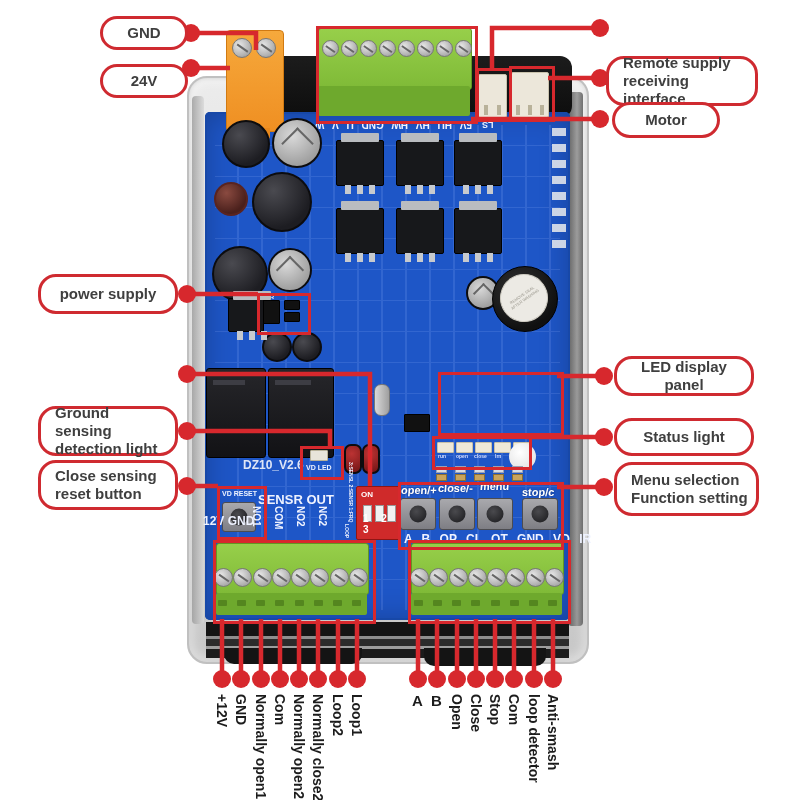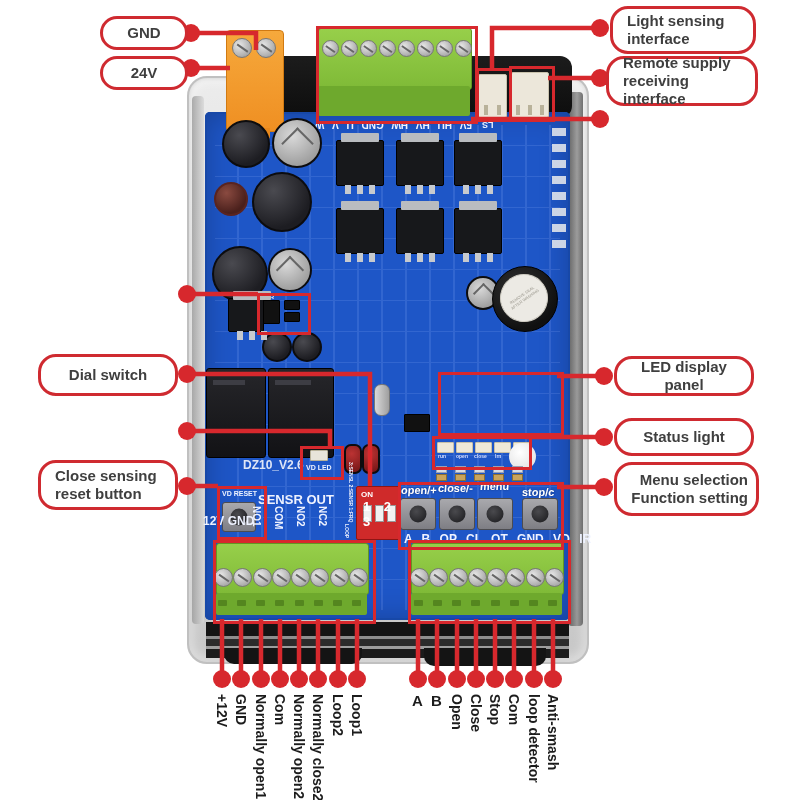--- a/index.html
+++ b/index.html
@@ -166,21 +166,21 @@
   <span class="silk vsilk" style="left:262px;top:506px;font-size:10px;">NO1</span>
   <span class="silk vsilk" style="left:284px;top:506px;font-size:10px;">COM</span>
   <span class="silk vsilk" style="left:306px;top:506px;font-size:10px;">NO2</span>
   <span class="silk vsilk" style="left:328px;top:506px;font-size:10px;">NC2</span>
 
   <div class="abs dip">
     <span style="position:absolute;left:4px;top:3px;font-size:8px;font-weight:bold;">ON</span>
     <span class="dipsw" style="left:6px;"></span>
       <span class="dipsw" style="left:18px;"></span>
       <span class="dipsw" style="left:30px;"></span>
-    <span style="position:absolute;left:6px;bottom:10px;font-size:13px;font-weight:bold;letter-spacing:5px;">1 2 3</span>
+    <span style="position:absolute;left:6px;bottom:4px;font-size:10px;font-weight:bold;letter-spacing:5px;">1 2 3</span>
   </div>
   <span class="silk vsilk" style="left:354px;top:462px;font-size:5px;">3:SENSL 2:SENSR 1:FRQ</span>
   <span class="silk vsilk" style="left:350px;top:524px;font-size:5px;">LOOP</span>
 
   <span class="led" style="left:437px;top:442px;"></span>
   <span class="led" style="left:456px;top:442px;"></span>
   <span class="led" style="left:475px;top:442px;"></span>
   <span class="led" style="left:494px;top:442px;"></span>
   <span class="led" style="left:513px;top:442px;"></span>
   <span class="ledlabel" style="left:438px;top:453px;">run</span>
@@ -320,28 +320,29 @@
         <circle cx="457" cy="679" r="9"></circle>
         <circle cx="476" cy="679" r="9"></circle>
       <circle cx="495" cy="679" r="9"></circle>
         <circle cx="514" cy="679" r="9"></circle>
         <circle cx="534" cy="679" r="9"></circle>
         <circle cx="553" cy="679" r="9"></circle>
     </g>
   </svg>
 
   <div class="pill" style="left:100px;top:16px;width:88px;height:34px;">GND</div>
-  <div class="pill" style="left:100px;top:56px;width:88px;height:34px;">24V</div>
-  <div class="pill la" style="left:610px;top:6px;width:146px;height:48px;">Light sensing interface</div>
+  <div class="pill" style="left:100px;top:64px;width:88px;height:34px;">24V</div>
   <div class="pill la" style="left:606px;top:56px;width:152px;height:50px;">Remote supply receiving interface</div>
-  <div class="pill" style="left:38px;top:354px;width:140px;height:42px;">Dial switch</div>
+  <div class="pill" style="left:612px;top:102px;width:108px;height:36px;">Motor</div>
+  <div class="pill" style="left:38px;top:274px;width:140px;height:40px;">power supply</div>
+  <div class="pill la" style="left:38px;top:406px;width:140px;height:50px;">Ground sensing detection light</div>
   <div class="pill la" style="left:38px;top:460px;width:140px;height:50px;">Close sensing reset button</div>
   <div class="pill" style="left:614px;top:356px;width:140px;height:40px;">LED display panel</div>
   <div class="pill" style="left:614px;top:418px;width:140px;height:38px;">Status light</div>
-  <div class="pill la" style="left:614px;top:462px;width:145px;height:54px;text-align:right;">Menu selection Function setting</div>
+  <div class="pill la" style="left:614px;top:462px;width:145px;height:54px;">Menu selection Function setting</div>
 
   <span class="vlabel" style="left:230px;top:694px;">+12V</span>
   <span class="vlabel" style="left:249px;top:694px;">GND</span>
   <span class="vlabel" style="left:269px;top:694px;">Normally open1</span>
   <span class="vlabel" style="left:288px;top:694px;">Com</span>
   <span class="vlabel" style="left:307px;top:694px;">Normally open2</span>
   <span class="vlabel" style="left:326px;top:694px;">Normally close2</span>
   <span class="vlabel" style="left:346px;top:694px;">Loop2</span>
   <span class="vlabel" style="left:365px;top:694px;">Loop1</span>
 

